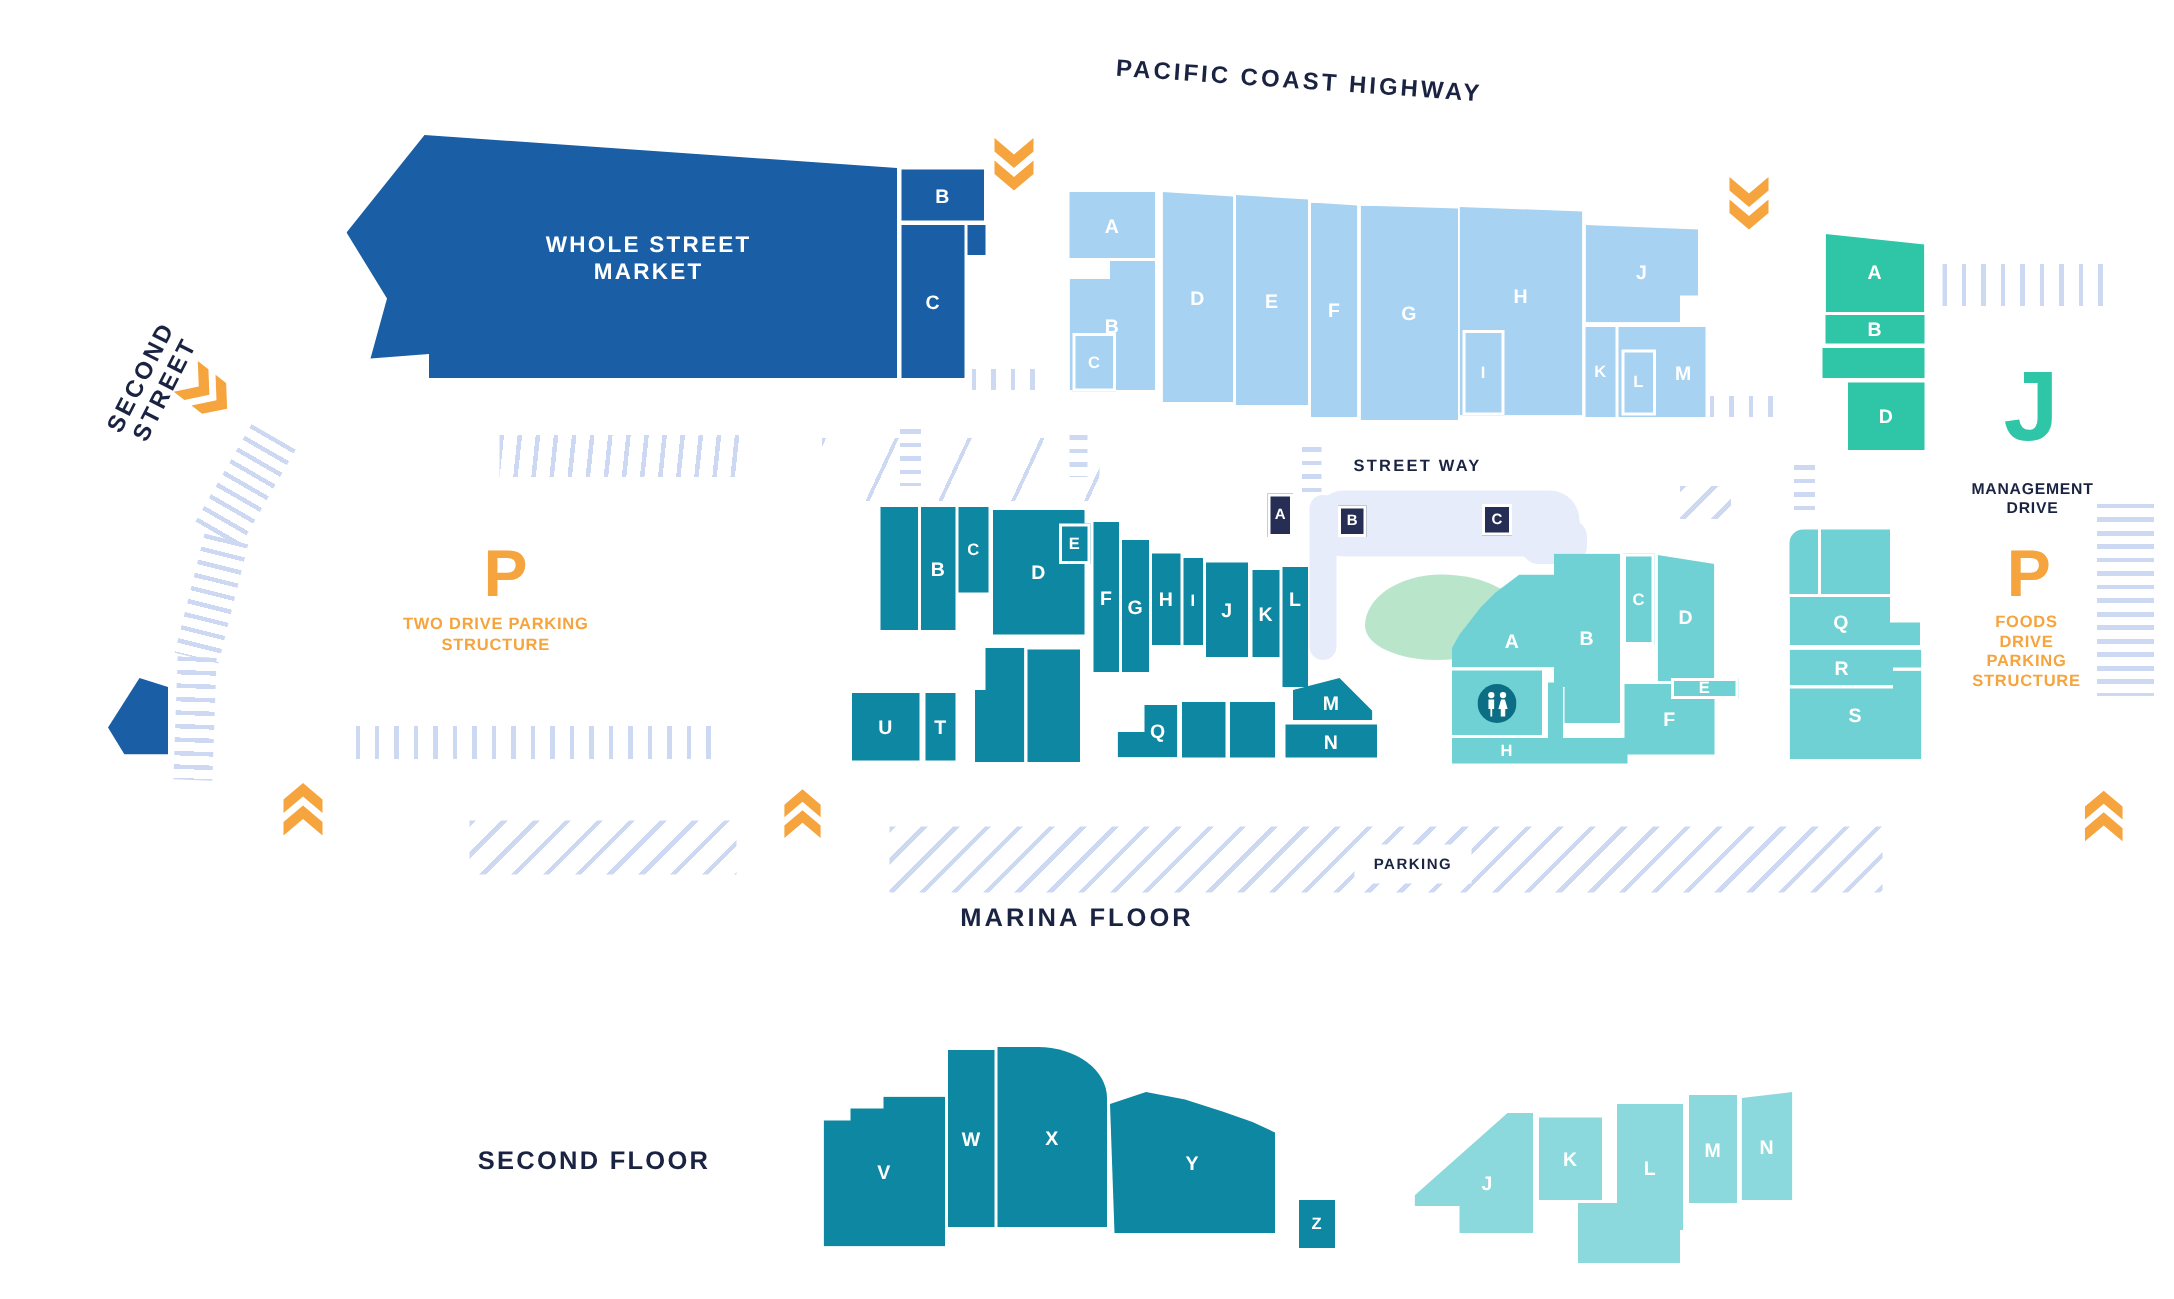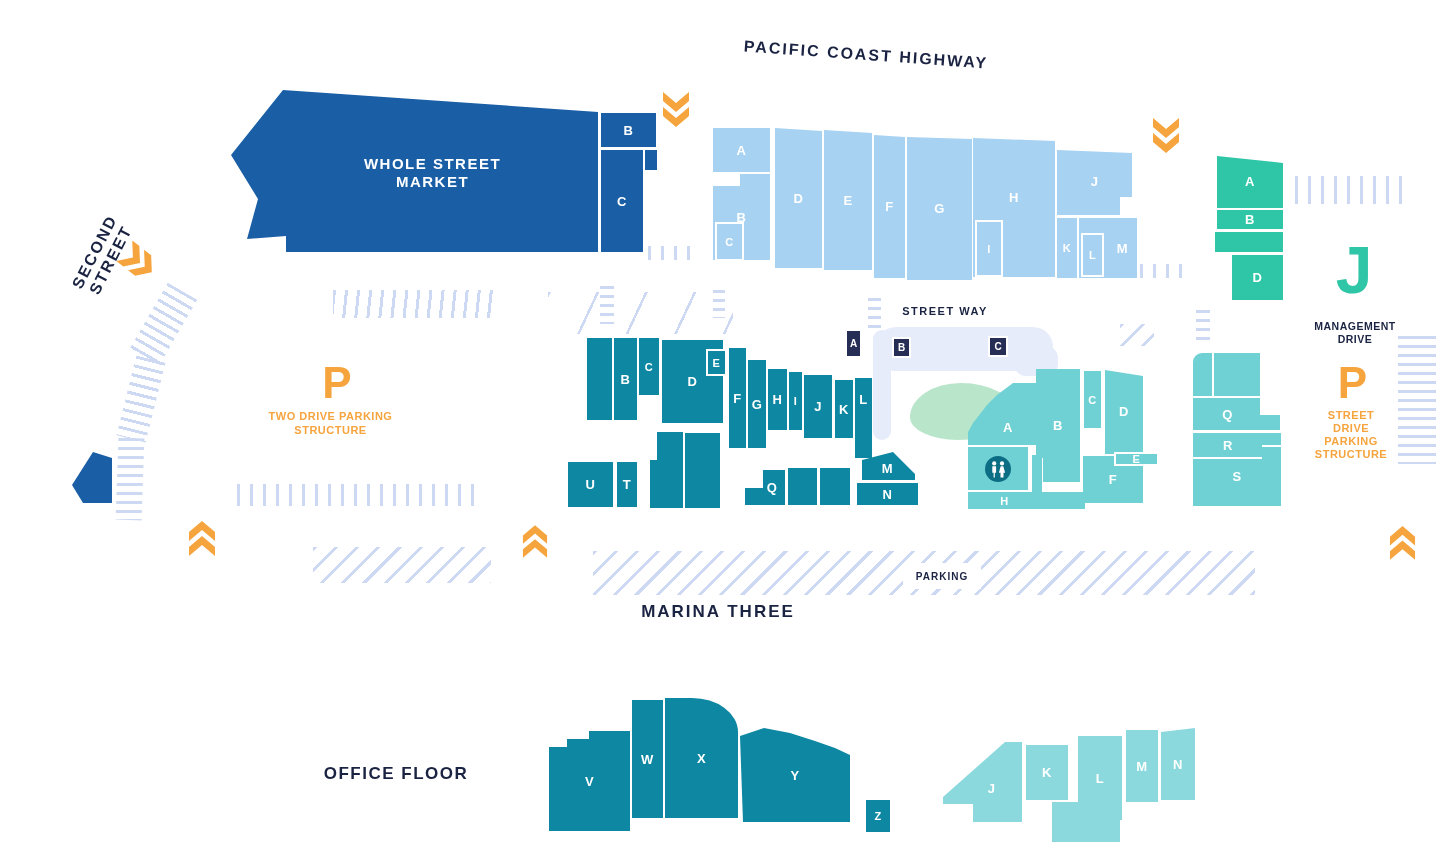--- a/index.html
+++ b/index.html
@@ -61,35 +61,35 @@
   <div class="pk pk-s" style="left:593px;top:551px;width:662px;height:44px;"></div>
   <div style="position:absolute;left:903px;top:563px;width:78px;height:26px;background:#fff;display:flex;align-items:center;justify-content:center;">
     <span class="street" style="position:static;font-size:10px;letter-spacing:1px;">PARKING</span>
   </div>
 
   <div style="position:absolute;left:910px;top:383px;width:106px;height:57px;background:var(--landscape-green,#b9e5cb);border-radius:48% 52% 55% 45% / 60% 55% 45% 40%;"></div>
 
   <div class="street" style="left:740px;top:46px;width:252px;font-size:16px;letter-spacing:2px;transform:rotate(4deg);">PACIFIC COAST HIGHWAY</div>
   <div class="street" style="left:28px;top:238px;width:150px;font-size:16px;letter-spacing:2px;transform:rotate(-63deg);">SECOND STREET</div>
   <div class="street" style="left:885px;top:305px;width:120px;font-size:11px;letter-spacing:1.5px;">STREET WAY</div>
-  <div class="street" style="left:638px;top:602px;width:160px;font-size:17px;letter-spacing:2px;">MARINA THREE</div>
-  <div class="street" style="left:316px;top:764px;width:160px;font-size:17px;letter-spacing:1.5px;">OFFICE FLOOR</div>
+  <div class="street" style="left:638px;top:602px;width:160px;font-size:17px;letter-spacing:2px;">MARINA FLOOR</div>
+  <div class="street" style="left:316px;top:764px;width:160px;font-size:17px;letter-spacing:1.5px;">SECOND FLOOR</div>
   <div class="street" style="left:1300px;top:320px;width:110px;font-size:10.5px;letter-spacing:.5px;line-height:13px;">
     <span>MANAGEMENT</span><br>
     <span>DRIVE</span>
   </div>
 
   <div class="org" style="left:318px;top:358px;width:38px;font-size:44px;">P</div>
   <div class="org" style="left:258px;top:409px;width:145px;font-size:11px;line-height:14px;letter-spacing:.5px;">
     <span>TWO DRIVE PARKING</span><br>
     <span>STRUCTURE</span>
   </div>
   <div class="org" style="left:1330px;top:358px;width:45px;font-size:44px;">P</div>
   <div class="org" style="left:1301px;top:409px;width:100px;font-size:11px;line-height:13px;letter-spacing:.5px;">
-    <span>STREET</span><br>
+    <span>FOODS</span><br>
     <span>DRIVE</span><br>
     <span>PARKING</span><br>
     <span>STRUCTURE</span>
   </div>
 
   <div class="bld anchor" style="left:225px;top:85px;width:375px;height:170px;clip-path:polygon(58px 5px,373px 27px,373px 167px,61px 167px,61px 151px,22px 154px,33px 114px,6px 70px);">
     <div class="wf-label">
       <span>WHOLE STREET</span><br>
       <span>MARKET</span>
     </div>

